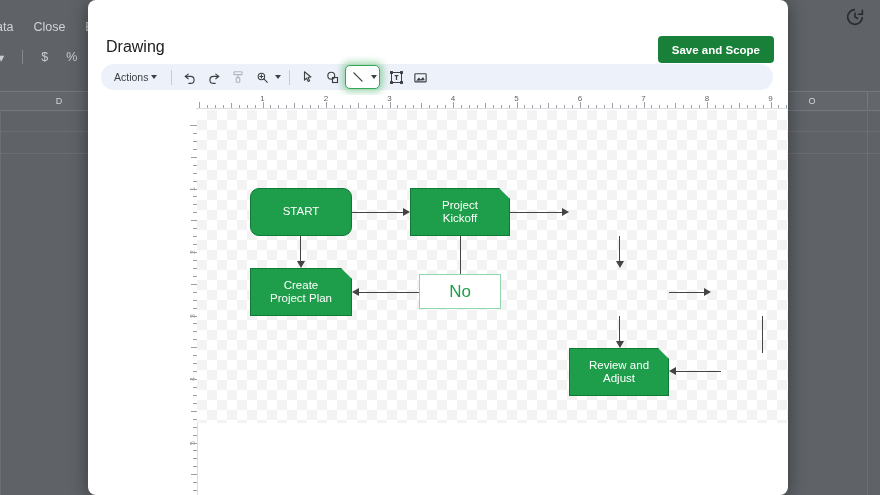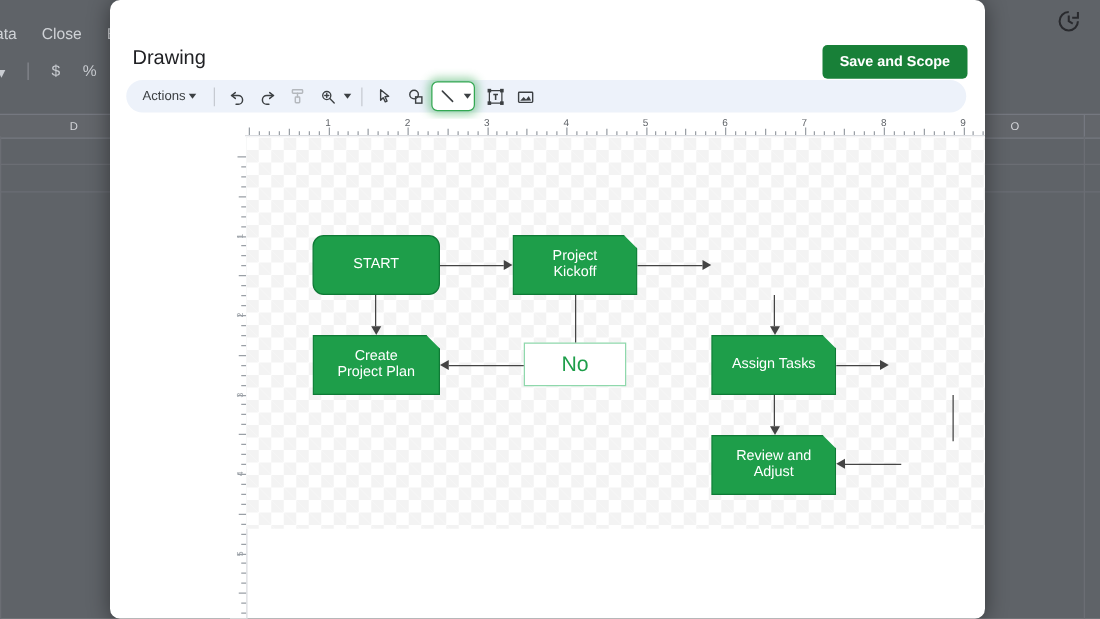--- a/index.html
+++ b/index.html
@@ -382,23 +382,20 @@
       </div>
       <div class="node green clip" style="left: 213px; top: 78px; width: 100px; height: 48px;">
         <span>Project<br>Kickoff</span>
       </div>
       <div class="node green clip" style="left: 53px; top: 158px; width: 102px; height: 48px;">
         <span>Create<br>Project Plan</span>
       </div>
       <div class="node white" style="left: 222px; top: 164px; width: 82px; height: 35px;">
         <span>No</span>
       </div>
-      <div class="node green clip" style="left: 372px; top: 158px; width: 100px; height: 48px;">
-        <span>Assign Tasks</span>
-      </div>
       <div class="node green clip" style="left: 372px; top: 238px; width: 100px; height: 48px;">
         <span>Review and<br>Adjust</span>
       </div>
       <div class="conn h" style="left: 155px; top: 102px; width: 51px; height: 1px;"></div>
       <div class="arrow r" style="left: 206px; top: 98px;"></div>
       <div class="conn h" style="left: 313px; top: 102px; width: 52px; height: 1px;"></div>
       <div class="arrow r" style="left: 365px; top: 98px;"></div>
       <div class="conn v" style="left: 103px; top: 126px; width: 1px; height: 25px;"></div>
       <div class="arrow d" style="left: 100px; top: 151px;"></div>
       <div class="conn v" style="left: 263px; top: 126px; width: 1px; height: 38px;"></div>

